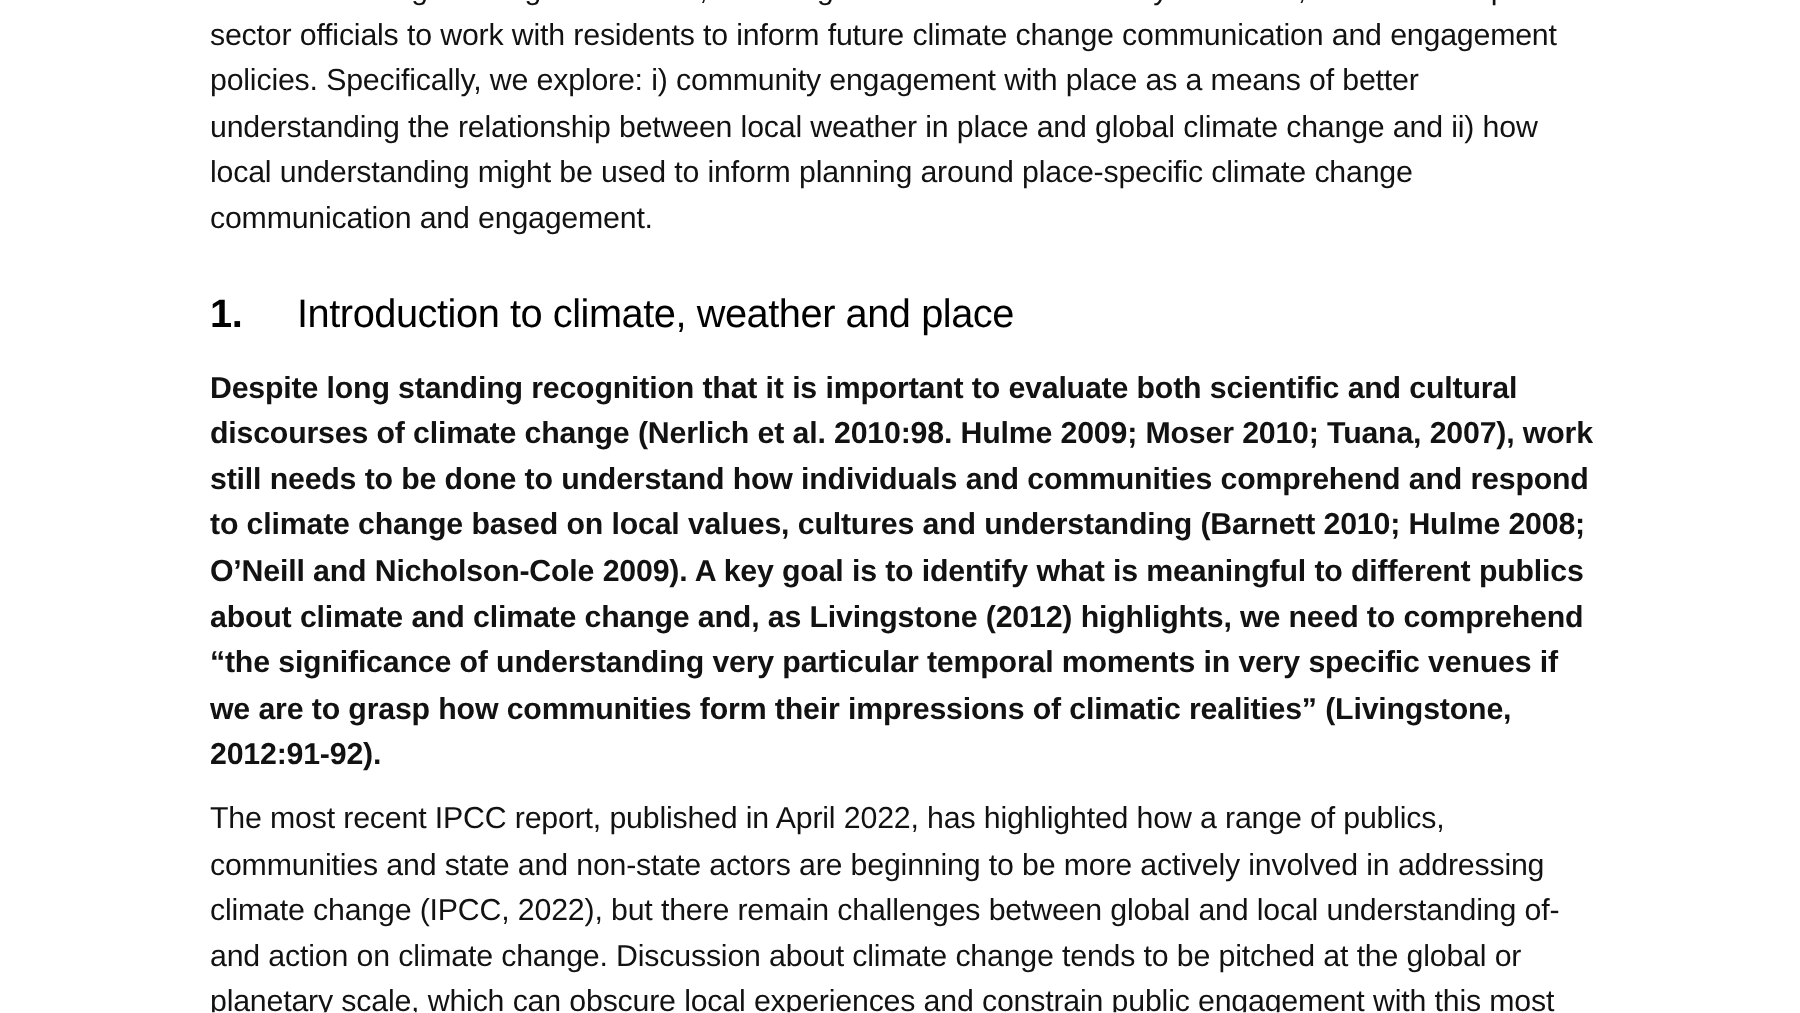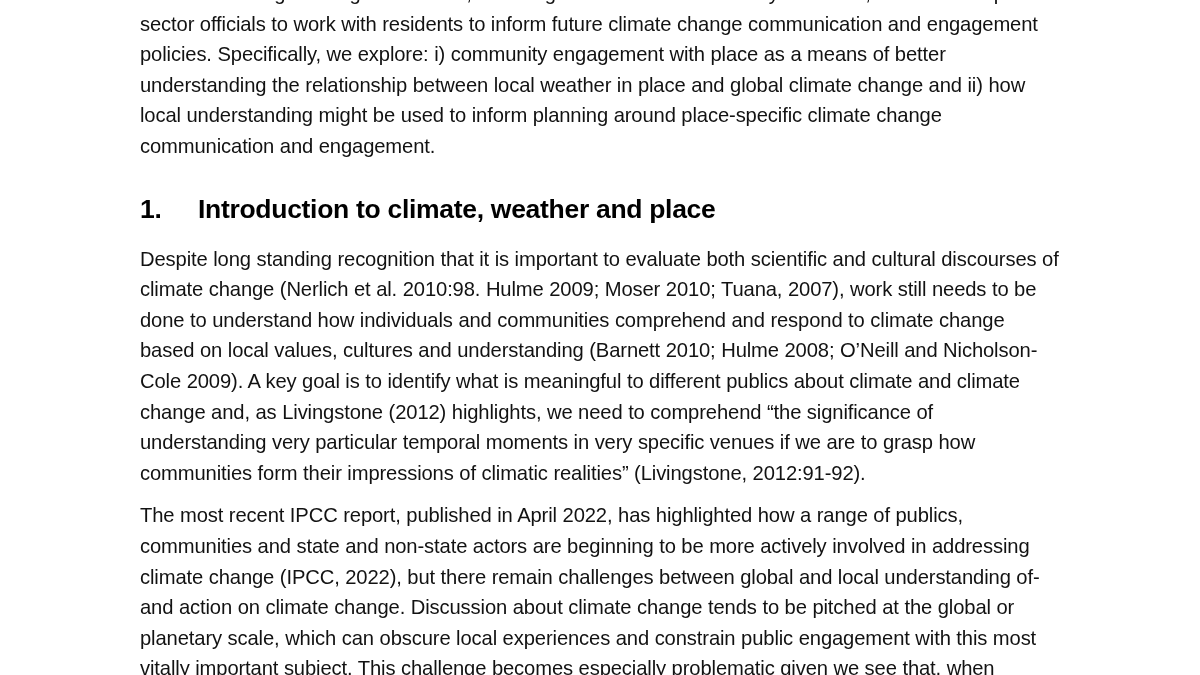--- a/index.html
+++ b/index.html
@@ -59,26 +59,27 @@
     margin: 30px 0 18px 0;
   }
 
   .section-heading .heading-number {
     width: 58px;
     flex: 0 0 58px;
     font-weight: 700;
   }
 
   .section-heading .heading-text {
-    font-weight: 700;
+    font-weight: 400;
     text-align: center;
   }
 
   .para-spacer-large {
     margin-bottom: 12px;
+    font-weight: bold;
   }
 </style>
 </head>
 <body>
 
 <div class="page">
   <div class="page-content">
 
     <p class="para">of climate change in neighbourhoods, including the local issues faced by residents, and to assist public sector officials to work with residents to inform future climate change communication and engagement policies. Specifically, we explore: i) community engagement with place as a means of better understanding the relationship between local weather in place and global climate change and ii) how local understanding might be used to inform planning around place-specific climate change communication and engagement.</p>
 

